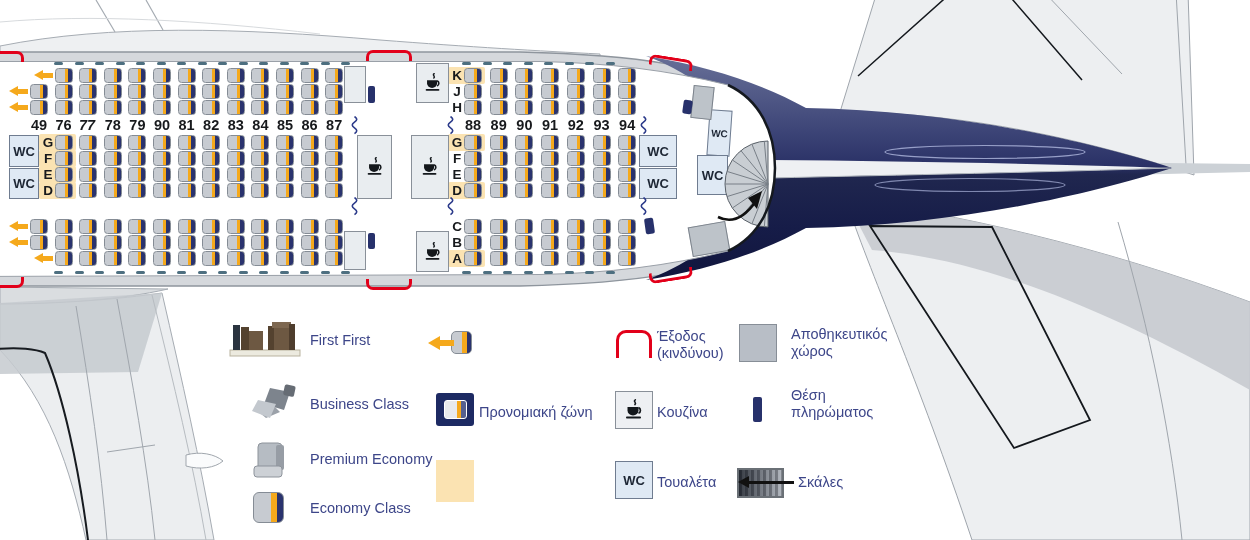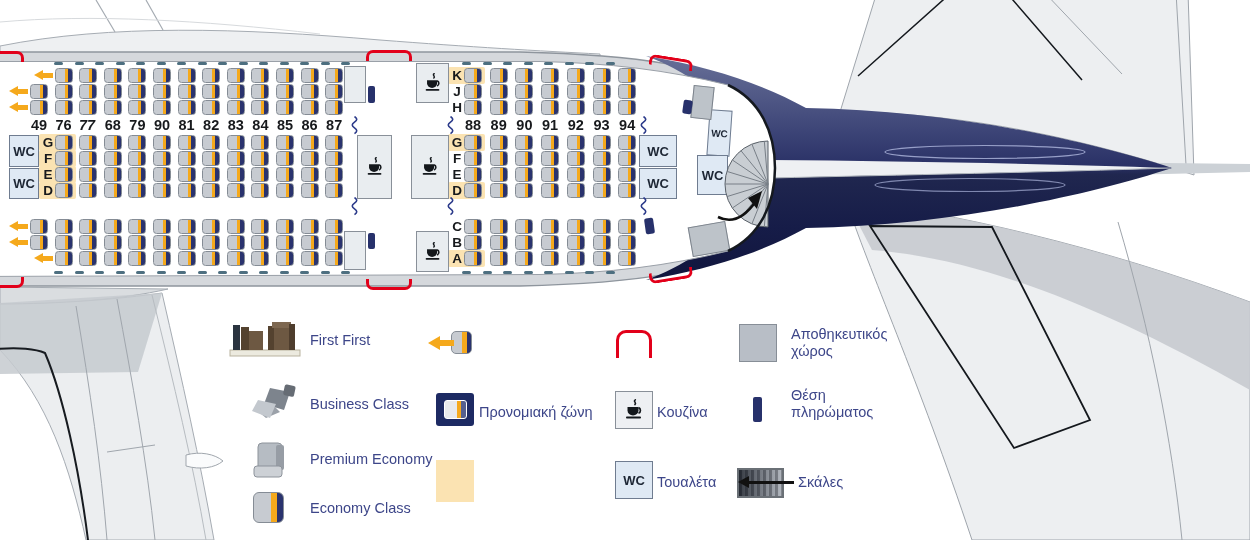--- a/index.html
+++ b/index.html
@@ -119,21 +119,21 @@
     <ellipse cx="985" cy="152" rx="100" ry="6.5" fill="none" stroke="#a9b2d8" stroke-width="1.2" opacity="0.85"></ellipse>
     <ellipse cx="970" cy="185" rx="95" ry="6.5" fill="none" stroke="#a9b2d8" stroke-width="1.2" opacity="0.7"></ellipse>
 
     <path d="M-30,61.5 L540,61.5 C608,63 668,70 728,85 C760,100 775,132 775,168 C775,204 760,236 728,251 C668,266 608,273 540,274.5 L-30,276.5 Z" fill="#ffffff" stroke="#9aa0a8" stroke-width="1"></path>
   </svg>
 
   <div id="cabin">
       <div class="rownum" style="left: 26px; top: 117px;">49</div>
       <div class="rownum" style="left: 50.6px; top: 117px;">76</div>
       <div class="rownum" style="left: 74px; top: 117px; font-style: italic;">77</div>
-      <div class="rownum" style="left: 99.8px; top: 117px;">68</div>
+      <div class="rownum" style="left: 99.8px; top: 117px;">78</div>
       <div class="rownum" style="left: 124.4px; top: 117px;">79</div>
       <div class="rownum" style="left: 149px; top: 117px;">90</div>
       <div class="rownum" style="left: 173.6px; top: 117px;">81</div>
       <div class="rownum" style="left: 198.2px; top: 117px;">82</div>
       <div class="rownum" style="left: 222.8px; top: 117px;">83</div>
       <div class="rownum" style="left: 247.4px; top: 117px;">84</div>
       <div class="rownum" style="left: 272px; top: 117px;">85</div>
       <div class="rownum" style="left: 296.6px; top: 117px;">86</div>
       <div class="rownum" style="left: 321.2px; top: 117px;">87</div>
       <div class="seat" style="left: 54.6px; top: 68px;"></div>
@@ -544,20 +544,21 @@
     <div class="lg-arrow" style="left:428px;top:336px"></div>
 
     <div class="lg-box lg-pref" style="left:436px;top:393px;width:38px;height:33px">
       <div class="mini-seat"></div>
     </div>
     <span class="lg-label" style="left:479px;top:404px">Προνομιακή ζώνη</span>
 
     <div class="lg-box lg-beige" style="left:436px;top:460px;width:38px;height:42px"></div>
 
     <div class="lg-exit" style="left:616px;top:330px"></div>
+    <span class="lg-label" style="left:657px;top:328px;width:82px">Έξοδος (κινδύνου)</span>
 
     <div class="lg-box lg-galley" style="left:615px;top:391px;width:38px;height:38px">
       <svg width="24" height="24" viewBox="0 0 24 24">
         <path d="M13.3,1.8 c-2.6,1.8 1.9,2.8 -0.4,4.8" fill="none" stroke="#14181c" stroke-width="1.6" stroke-linecap="round"></path>
         <path d="M5.5,9 h11 v3.4 a5.5,5 0 0 1 -11,0 Z" fill="#14181c"></path>
         <path d="M16.5,9.6 a3,3 0 0 1 0,5.6" fill="none" stroke="#14181c" stroke-width="1.7"></path>
         <rect x="4" y="18.6" width="15" height="1.8" rx="0.9" fill="#14181c"></rect>
       </svg>
     </div>
     <span class="lg-label" style="left:657px;top:404px">Κουζίνα</span>

